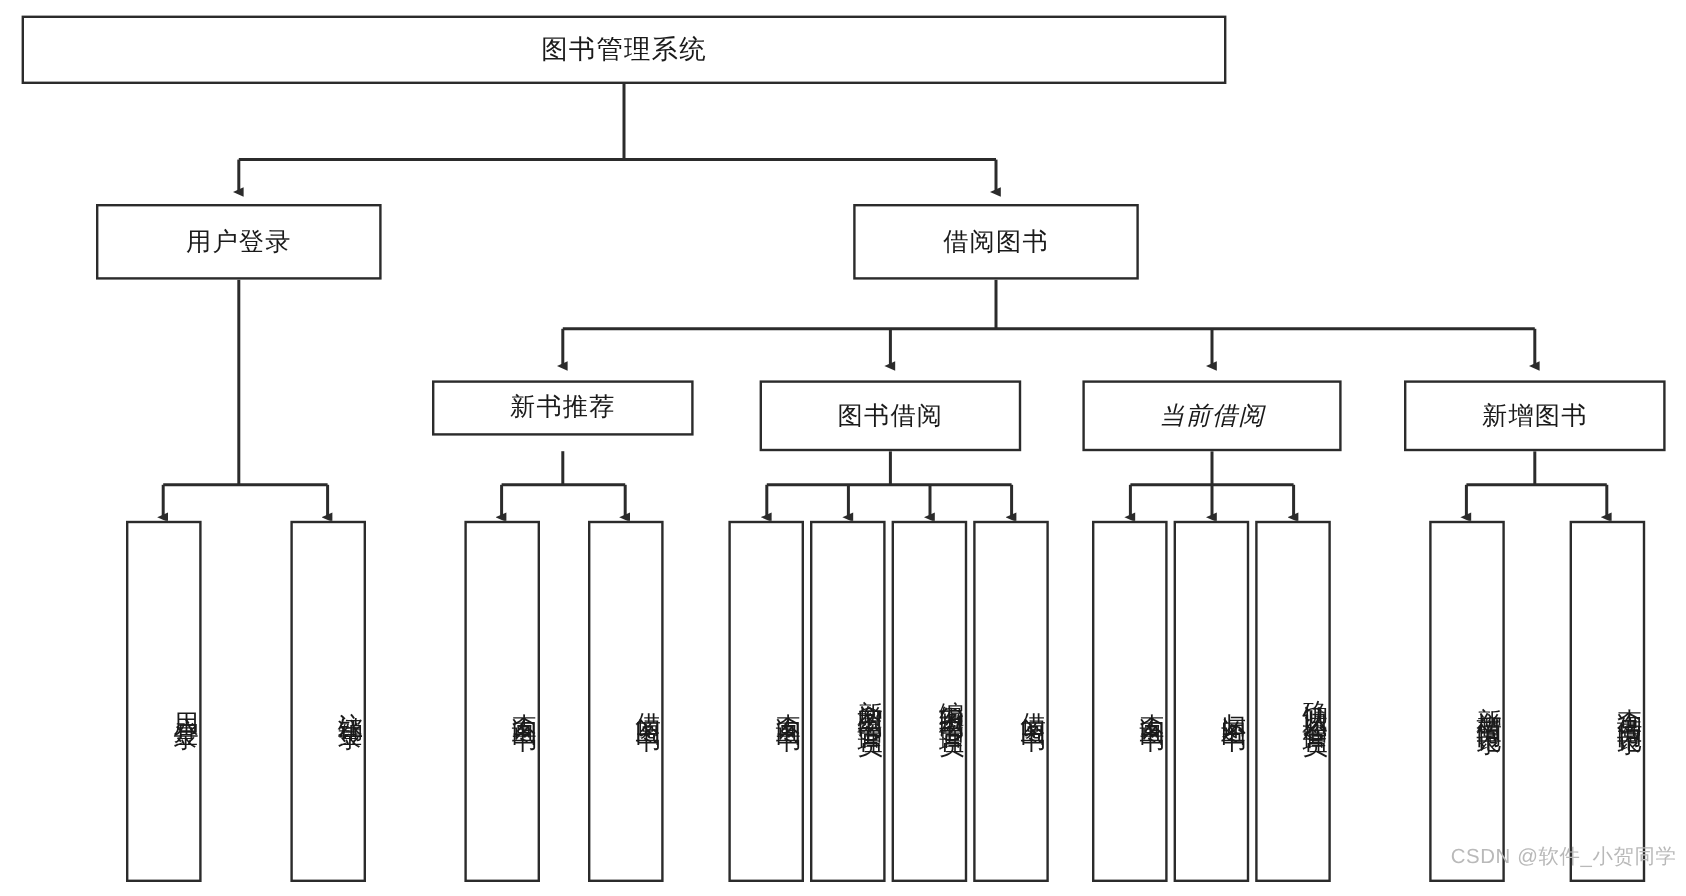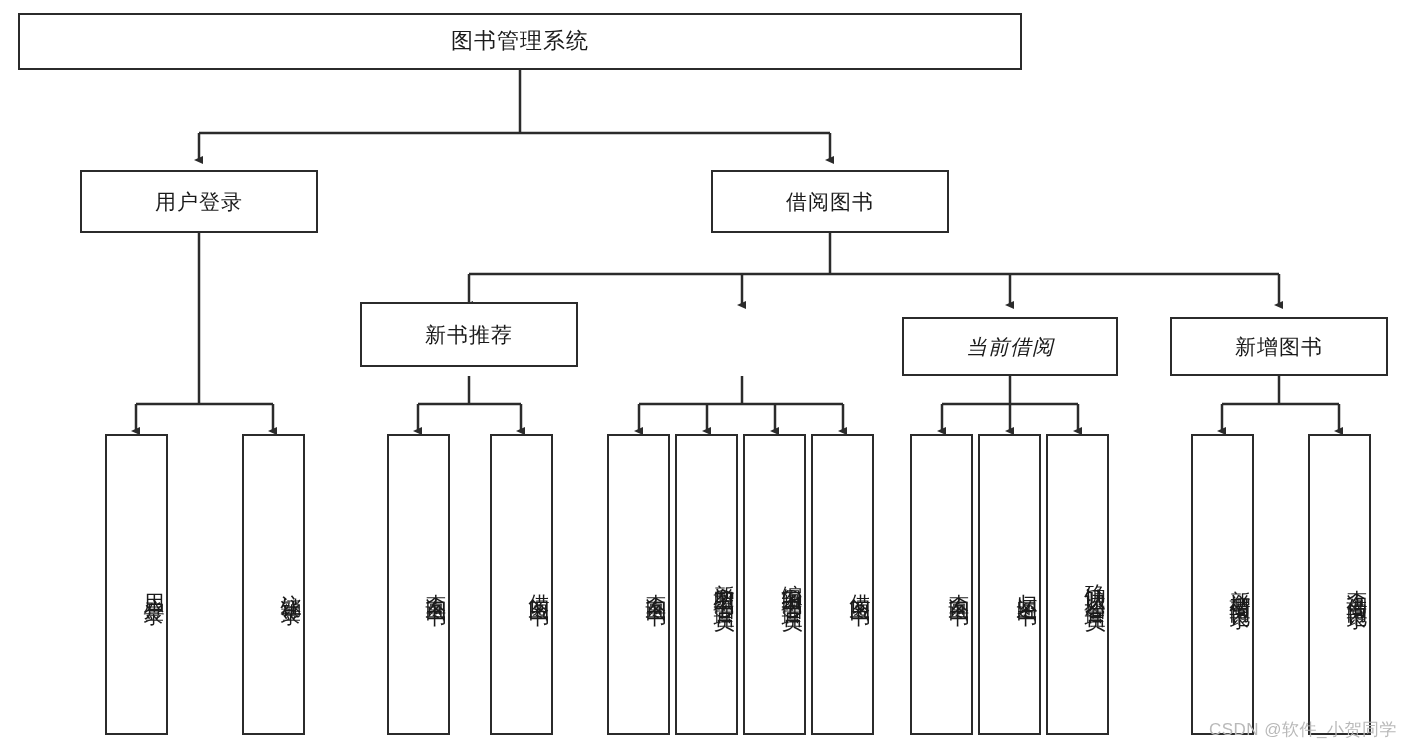--- a/index.html
+++ b/index.html
@@ -57,21 +57,21 @@
     text-orientation: upright;
     display: block;
     max-height: 100%;
   }
   .node.root {
     font-size: 22px;
   }
   #watermark {
     position: absolute;
     right: 8px;
-    bottom: 6px;
+    bottom: 22px;
     font-size: 17px;
     color: #b9b9b9;
     letter-spacing: 0.5px;
     white-space: nowrap;
     user-select: none;
   }
 </style>
 </head>
 <body>
 
@@ -131,22 +131,25 @@
     <span class="nlabel">图书管理系统</span>
   </div>
 
   <div class="node horiz" style="left:80px; top:170px; width:238px; height:63px;">
     <span class="nlabel">用户登录</span>
   </div>
   <div class="node horiz" style="left:711px; top:170px; width:238px; height:63px;">
     <span class="nlabel">借阅图书</span>
   </div>
 
-  <div class="node horiz" style="left:360px; top:302px; width:218px; height:65px;">
+  <div class="node horiz" style="left:360px; top:317px; width:218px; height:46px;">
     <span class="nlabel">新书推荐</span>
+  </div>
+  <div class="node horiz" style="left:633px; top:317px; width:218px; height:59px;">
+    <span class="nlabel">图书借阅</span>
   </div>
   <div class="node horiz" style="left:902px; top:317px; width:216px; height:59px;font-style:italic;">
     <span class="nlabel">当前借阅</span>
   </div>
   <div class="node horiz" style="left:1170px; top:317px; width:218px; height:59px;">
     <span class="nlabel">新增图书</span>
   </div>
 
   <div class="node vert" style="left:105px; top:434px; width:63px; height:301px;">
     <span class="nlabel">用户登录</span>

